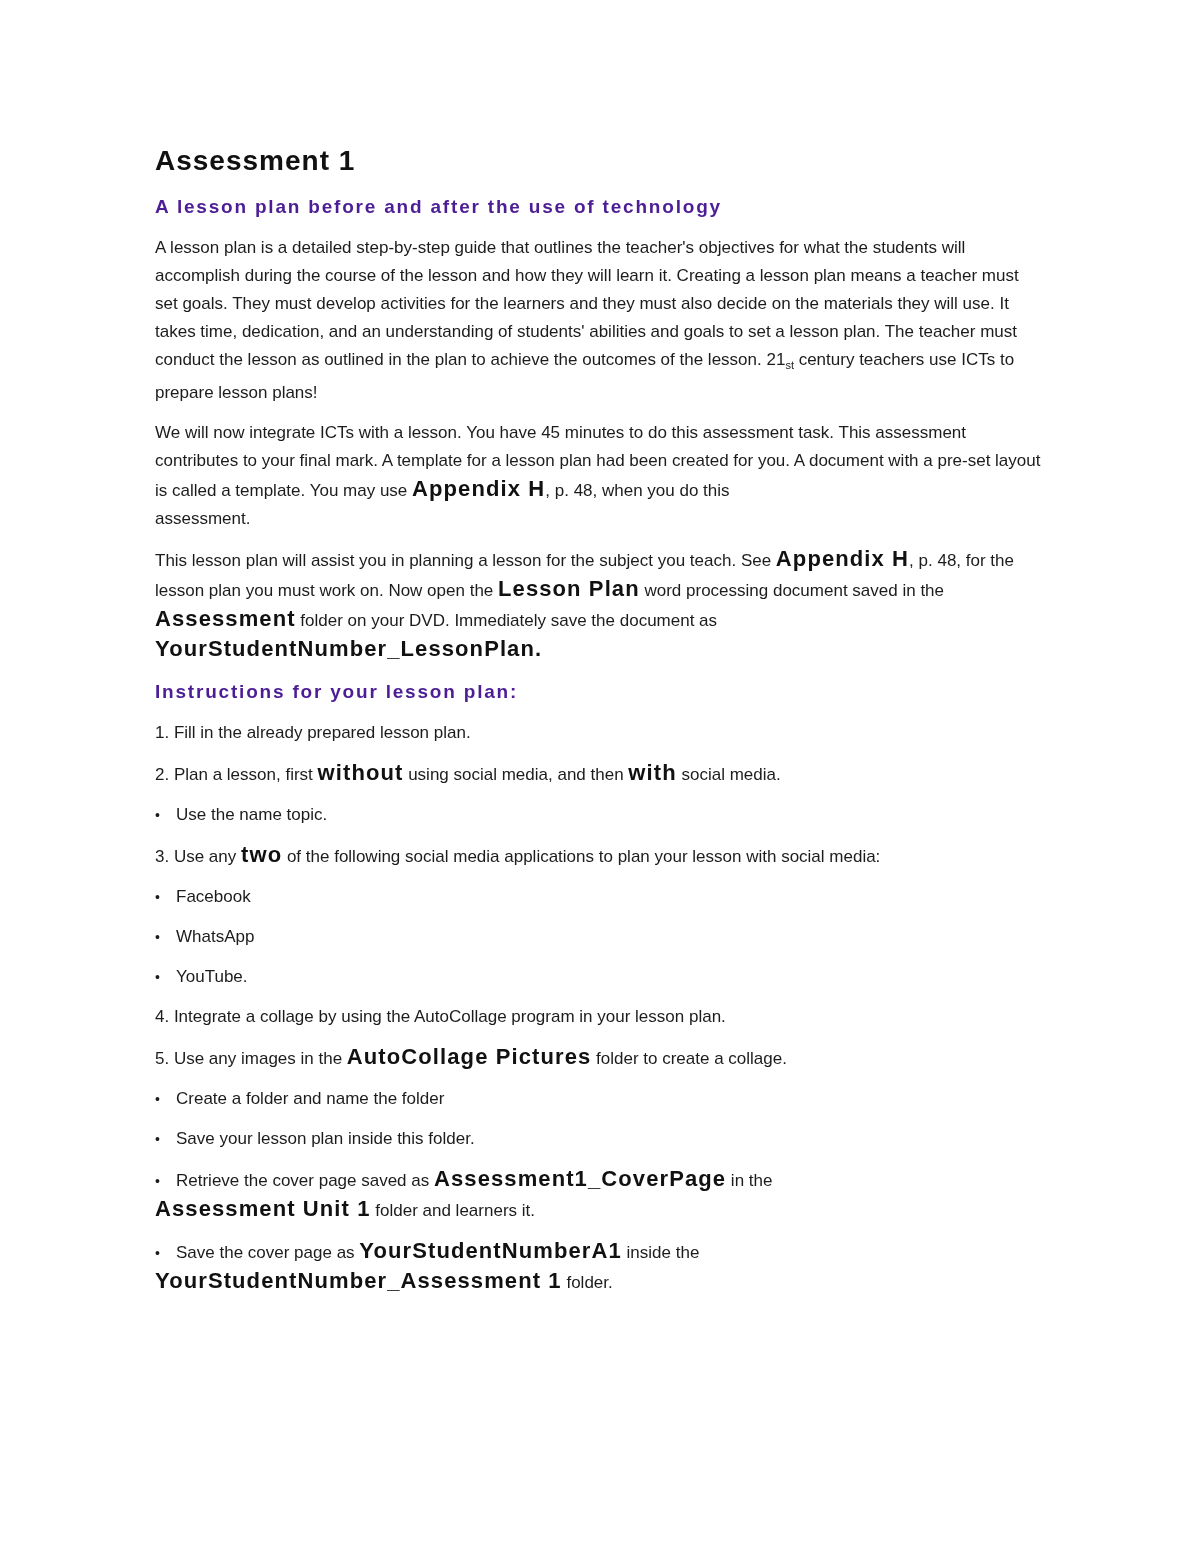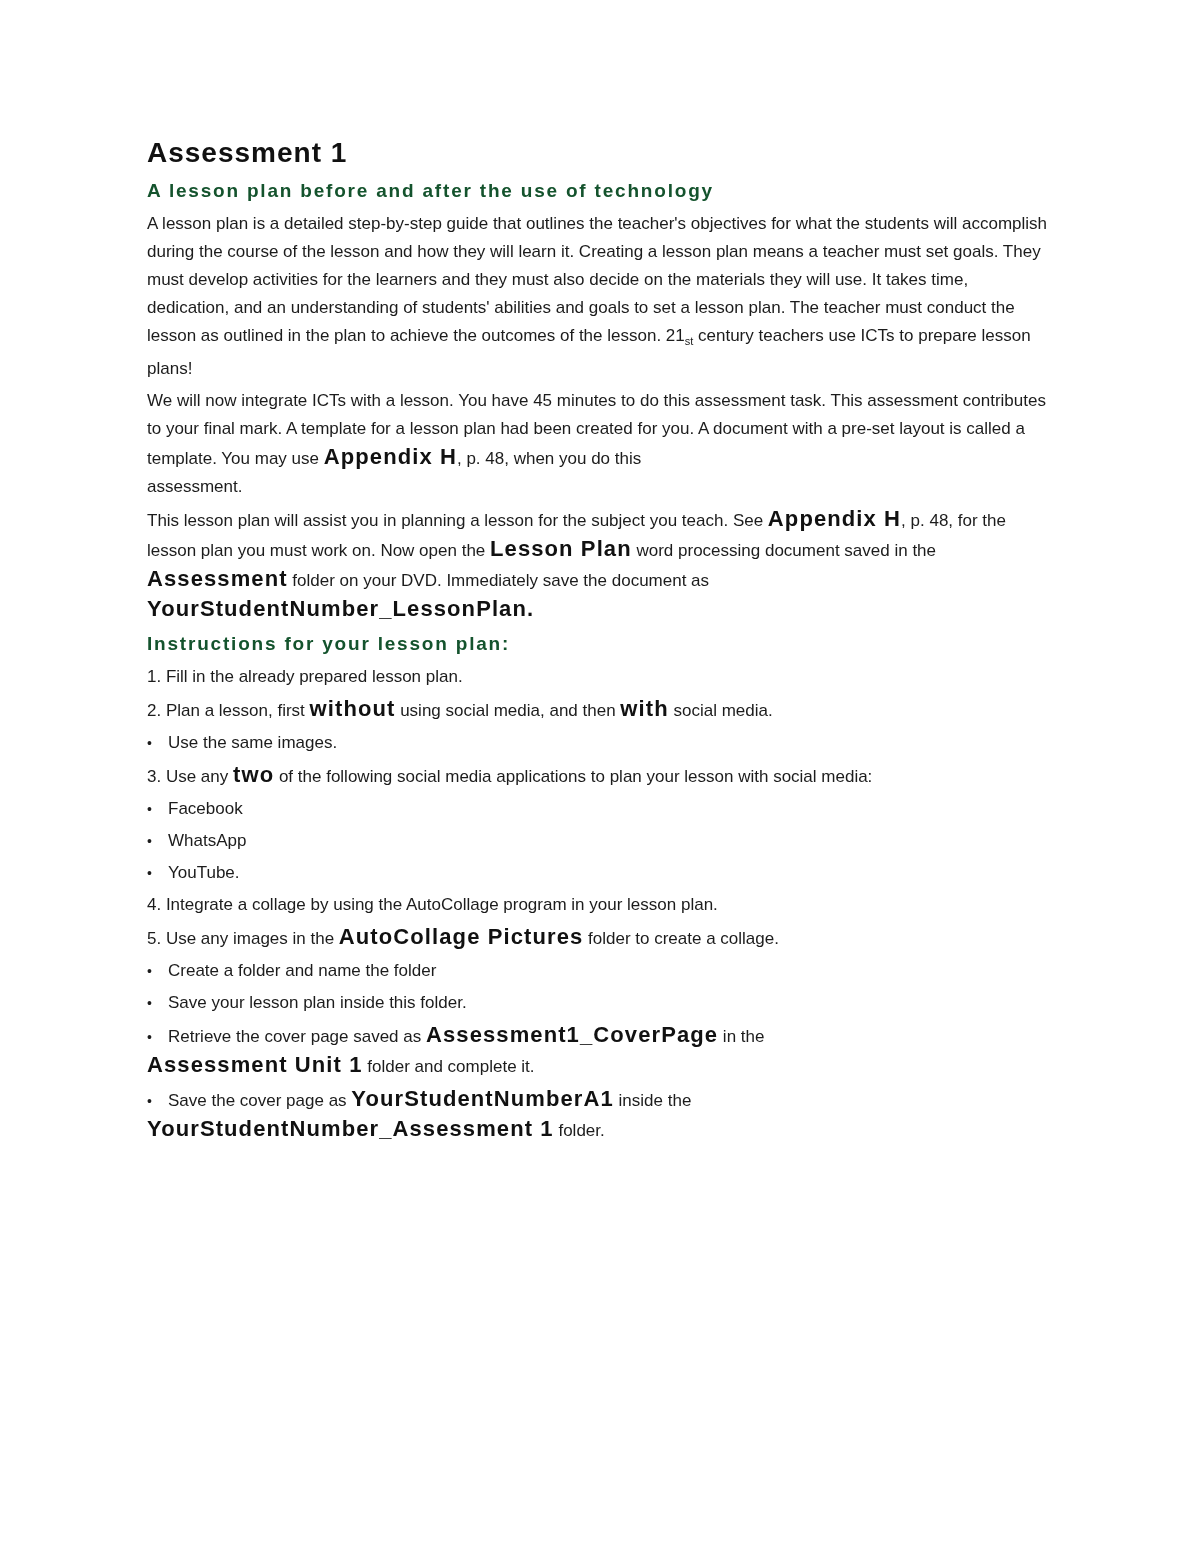--- a/index.html
+++ b/index.html
@@ -13,34 +13,34 @@
   }
   .content {
     position: absolute;
     left: 143px;
     top: 130px;
     width: 912px;
     color: #1c1c1c;
     font-size: 17px;
     line-height: 28px;
   }
-  .block { margin: 4px; }
+  .block { margin: 12px; }
   .h1 {
     font-size: 28px;
     font-weight: bold;
     letter-spacing: 1px;
     line-height: 38px;
     color: #111111;
   }
   .h2 {
     font-size: 19px;
     font-weight: bold;
     letter-spacing: 1.8px;
     line-height: 30px;
-    color: #14532d;
+    color: #4c1d95;
   }
   .p { }
   .r { }
   .bl {
     font-weight: bold;
     font-size: 22px;
     letter-spacing: 1.1px;
     color: #111111;
   }
   .sub {
@@ -60,25 +60,25 @@
 <div class="page">
   <div class="content">
       <div class="block h1"><span class="r">Assessment 1</span></div>
       <div class="block h2"><span class="r">A lesson plan before and after the use of technology</span></div>
       <div class="block p"><span class="r">A lesson plan is a detailed step-by-step guide that outlines the teacher's objectives for what the students will accomplish during the course of the lesson and how they will learn it. Creating a lesson plan means a teacher must set goals. They must develop activities for the learners and they must also decide on the materials they will use. It takes time, dedication, and an understanding of students' abilities and goals to set a lesson plan. The teacher must conduct the lesson as outlined in the plan to achieve the outcomes of the lesson. 21</span><span class="sub">st</span><span class="r"> century teachers use ICTs to prepare lesson plans!</span></div>
       <div class="block p"><span class="r">We will now integrate ICTs with a lesson. You have 45 minutes to do this assessment task. This assessment contributes to your final mark. A template for a lesson plan had been created for you. A document with a pre-set layout is called a template. You may use </span><span class="bl">Appendix H</span><span class="r">, p. 48, when you do this</span><br><span class="r">assessment.</span></div>
       <div class="block p"><span class="r">This lesson plan will assist you in planning a lesson for the subject you teach. See </span><span class="bl">Appendix H</span><span class="r">, p. 48, for the lesson plan you must work on. Now open the </span><span class="bl">Lesson Plan</span><span class="r"> word processing document saved in the </span><span class="bl">Assessment</span><span class="r"> folder on your DVD. Immediately save the document as</span><br><span class="bl">YourStudentNumber_LessonPlan.</span></div>
       <div class="block h2"><span class="r">Instructions for your lesson plan:</span></div>
       <div class="block p"><span class="r">1. Fill in the already prepared lesson plan.</span></div>
       <div class="block p"><span class="r">2. Plan a lesson, first </span><span class="bl">without</span><span class="r"> using social media, and then </span><span class="bl">with</span><span class="r"> social media.</span></div>
-      <div class="block p"><span class="bullet">•</span><span class="r">Use the same images.</span></div>
+      <div class="block p"><span class="bullet">•</span><span class="r">Use the name topic.</span></div>
       <div class="block p"><span class="r">3. Use any </span><span class="bl">two</span><span class="r"> of the following social media applications to plan your lesson with social media:</span></div>
       <div class="block p"><span class="bullet">•</span><span class="r">Facebook</span></div>
       <div class="block p"><span class="bullet">•</span><span class="r">WhatsApp</span></div>
       <div class="block p"><span class="bullet">•</span><span class="r">YouTube.</span></div>
       <div class="block p"><span class="r">4. Integrate a collage by using the AutoCollage program in your lesson plan.</span></div>
       <div class="block p"><span class="r">5. Use any images in the </span><span class="bl">AutoCollage Pictures</span><span class="r"> folder to create a collage.</span></div>
       <div class="block p"><span class="bullet">•</span><span class="r">Create a folder and name the folder</span><br></div>
       <div class="block p"><span class="bullet">•</span><span class="r">Save your lesson plan inside this folder.</span></div>
-      <div class="block p"><span class="bullet">•</span><span class="r">Retrieve the cover page saved as </span><span class="bl">Assessment1_CoverPage</span><span class="r"> in the</span><br><span class="bl">Assessment Unit 1</span><span class="r"> folder and complete it.</span></div>
+      <div class="block p"><span class="bullet">•</span><span class="r">Retrieve the cover page saved as </span><span class="bl">Assessment1_CoverPage</span><span class="r"> in the</span><br><span class="bl">Assessment Unit 1</span><span class="r"> folder and learners it.</span></div>
       <div class="block p"><span class="bullet">•</span><span class="r">Save the cover page as </span><span class="bl">YourStudentNumberA1</span><span class="r"> inside the</span><br><span class="bl">YourStudentNumber_Assessment 1</span><span class="r"> folder.</span></div>
     </div>
 </div>
 
 </body></html>

